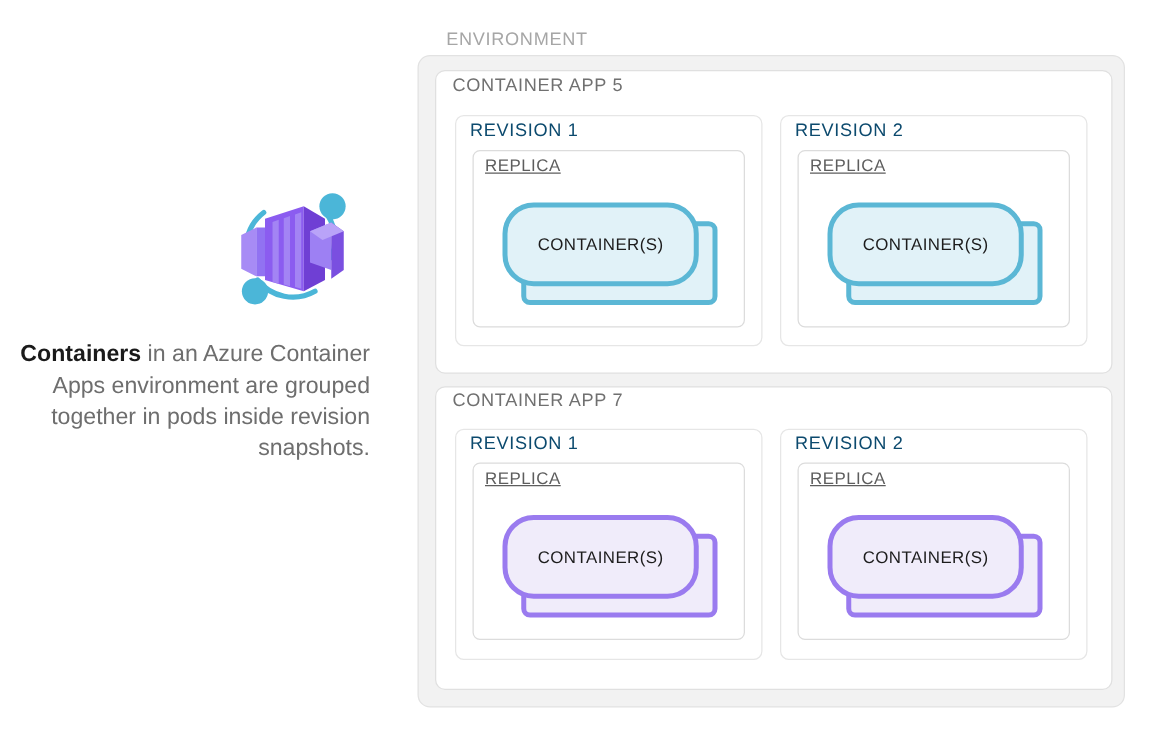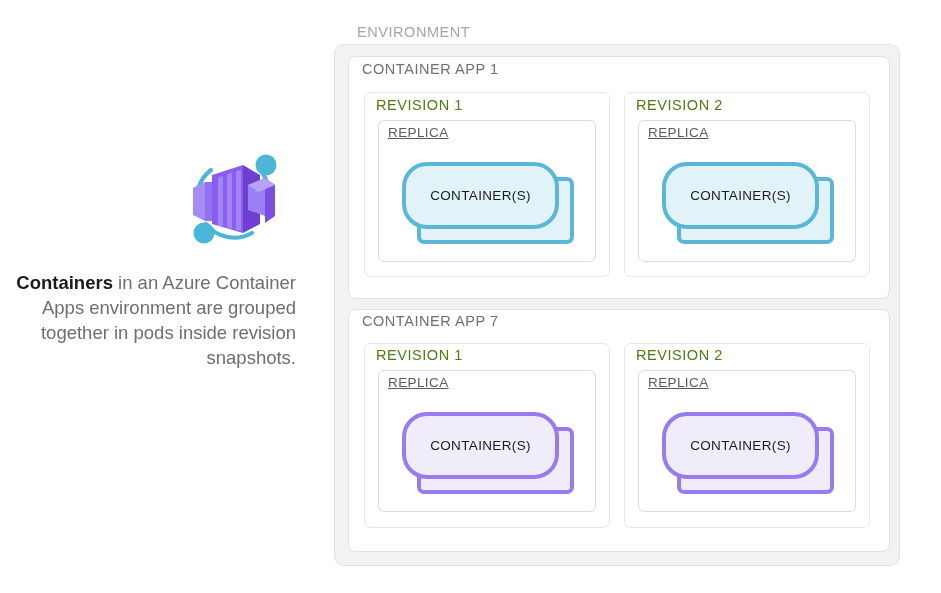--- a/index.html
+++ b/index.html
@@ -90,21 +90,21 @@
     background: #ffffff;
     border: 1.5px solid #e6e6e6;
     border-radius: 7px;
     box-sizing: border-box;
   }
   #app1-rev1-box { left: 364px; top: 92px; width: 246px; height: 185px; }
   #app1-rev2-box { left: 624px; top: 92px; width: 246px; height: 185px; }
   #app2-rev1-box { left: 364px; top: 343px; width: 246px; height: 185px; }
   #app2-rev2-box { left: 624px; top: 343px; width: 246px; height: 185px; }
 
-  .revision-label { color: #4d7c0f; }
+  .revision-label { color: #0c4a6e; }
   #app1-rev1-label { left: 376px; top: 97px; }
   #app1-rev2-label { left: 636px; top: 97px; }
   #app2-rev1-label { left: 376px; top: 347px; }
   #app2-rev2-label { left: 636px; top: 347px; }
 
   .replica-box {
     position: absolute;
     background: #ffffff;
     border: 1.5px solid #dcdcdc;
     border-radius: 6px;
@@ -198,21 +198,21 @@
 
   <div id="caption">
     <span class="kw">Containers</span><span> in an Azure Container Apps environment are grouped together in pods inside revision snapshots.</span>
   </div>
 </div>
 
 <div id="environment"></div>
 <div class="band-label" id="environment-label">ENVIRONMENT</div>
 
 <div class="app-box" id="app1-box"></div>
-<div class="band-label app-label" id="app1-label">CONTAINER APP 1</div>
+<div class="band-label app-label" id="app1-label">CONTAINER APP 5</div>
 
 <div class="revision-box" id="app1-rev1-box"></div>
 <div class="band-label revision-label" id="app1-rev1-label">REVISION 1</div>
 <div class="replica-box" id="app1-rep1-box"></div>
 <div class="band-label replica-label" id="app1-rep1-label">REPLICA</div>
 <div class="stack teal" id="app1-stack1">
   <div class="card card-back"></div>
   <div class="card card-front">
     <span class="card-label">CONTAINER(S)</span>
   </div>

